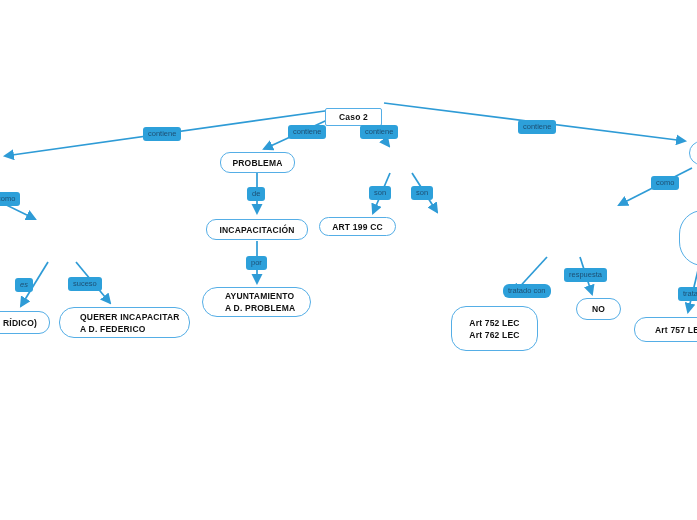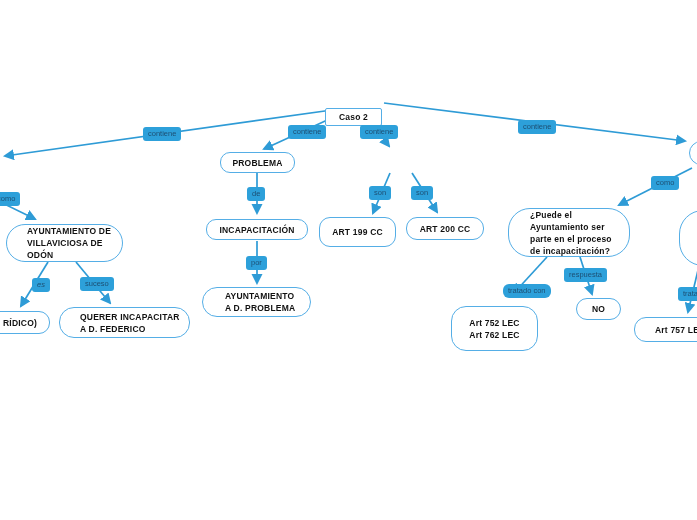--- a/index.html
+++ b/index.html
@@ -60,57 +60,49 @@
   <div class="node" style="left:325px; top:93px; width:57px; height:18px; border-radius:2px;margin-top:15px;">Caso 2</div>
 
   <div class="node" style="left:220px; top:152px; width:75px; height:21px; border-radius:10px;">PROBLEMA</div>
 
   <div class="node" style="left:206px; top:219px; width:102px; height:21px; border-radius:10px;">INCAPACITACIÓN</div>
 
   <div class="node al-left" style="left:202px; top:287px; width:109px; height:30px; border-radius:15px; padding-left:22px;">AYUNTAMIENTO
 A D. PROBLEMA</div>
 
 
-  <div class="node" style="left:319px; top:217px; width:77px; height:30px; border-radius:11px;">ART 199 CC</div>
+  <div class="node" style="left:319px; top:217px; width:77px; height:19px; border-radius:11px;">ART 199 CC</div>
 
-  <div class="node" style="left:406px; top:217px; width:78px; height:23px; border-radius:11px;">ART 200 CC</div>
 
-  <div class="node al-left" style="left:6px; top:224px; width:117px; height:38px; border-radius:19px; padding-left:20px;">AYUNTAMIENTO DE
-VILLAVICIOSA DE
-ODÓN</div>
 
   <div class="node al-right" style="left:-62px; top:311px; width:112px; height:23px; border-radius:11px; padding-right:12px;">RÍDICO)</div>
 
   <div class="node al-left" style="left:59px; top:307px; width:131px; height:31px; border-radius:15px; padding-left:20px;">QUERER INCAPACITAR
 A D. FEDERICO</div>
 
-  <div class="node al-left" style="left:508px; top:208px; width:122px; height:49px; border-radius:22px; padding-left:21px;">¿Puede el
-Ayuntamiento ser
-parte en el proceso
-de incapacitación?</div>
 
   <div class="node" style="left:451px; top:306px; width:87px; height:45px; border-radius:15px;text-align:center;">Art 752 LEC
 Art 762 LEC</div>
 
   <div class="node" style="left:576px; top:298px; width:45px; height:22px; border-radius:11px;">NO</div>
 
   <div class="node al-left" style="left:634px; top:317px; width:95px; height:25px; border-radius:12px; padding-left:20px;">Art 757 LE</div>
 
   <div class="node" style="left:689px; top:141px; width:36px; height:24px; border-radius:12px;"></div>
 
   <div class="node" style="left:679px; top:210px; width:70px; height:56px; border-radius:24px;"></div>
 
   <div class="elabel" style="left:143px; top:127px;">contiene</div>
   <div class="elabel" style="left:288px; top:125px;">contiene</div>
   <div class="elabel" style="left:360px; top:125px;">contiene</div>
   <div class="elabel" style="left:518px; top:120px;">contiene</div>
   <div class="elabel" style="left:-8px; top:192px;">como</div>
   <div class="elabel" style="left:651px; top:176px;">como</div>
-  <div class="elabel" style="left:32px; top:278px;font-style:italic;">es</div>
-  <div class="elabel" style="left:80px; top:277px;">suceso</div>
+  <div class="elabel" style="left:15px; top:278px;font-style:italic;">es</div>
+  <div class="elabel" style="left:68px; top:277px;">suceso</div>
   <div class="elabel" style="left:247px; top:187px;">de</div>
   <div class="elabel" style="left:246px; top:256px;">por</div>
   <div class="elabel" style="left:369px; top:186px;">son</div>
   <div class="elabel" style="left:411px; top:186px;">son</div>
   <div class="elabel" style="left:503px; top:284px;border-radius:6px;">tratado con</div>
   <div class="elabel" style="left:564px; top:268px;">respuesta</div>
   <div class="elabel" style="left:678px; top:287px;">trata</div>
 
 </div>
 

